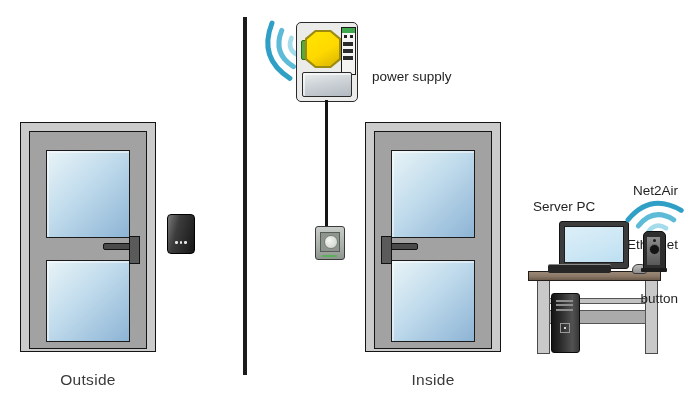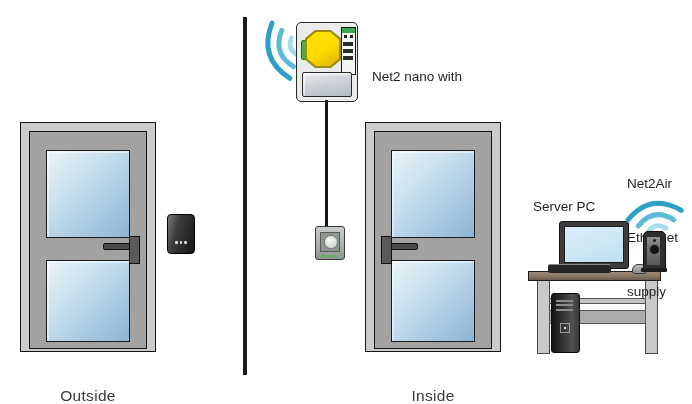--- a/index.html
+++ b/index.html
@@ -1,20 +1,20 @@
 <!DOCTYPE html>
 <html><head>
 <meta charset="utf-8">
 <style>
   html,body{margin:0;padding:0;background:#fff;}
   .canvas{position:relative;width:692px;height:404px;background:#ffffff;
           font-family:"Liberation Sans",sans-serif;color:#1f1f1f;overflow:hidden;}
   .abs{position:absolute;}
   .lbl{font-size:13.5px;line-height:18px;color:#1f1f1f;white-space:pre;}
-  .zone-lbl{font-size:15.5px;color:#3a3a3a;text-align:center;letter-spacing:.3px;margin-top:16px;}
+  .zone-lbl{font-size:15.5px;color:#3a3a3a;text-align:center;letter-spacing:.3px;}
 
   
   .divider{left:243px;top:17px;width:4px;height:358px;background:#1c1c1c;}
 
   
   .door{width:136px;height:230px;}
   .door-frame{left:0;top:0;width:134px;height:228px;background:#cbcbcb;border:1px solid #141414;}
   .door-panel{left:8px;top:8px;width:116px;height:216px;background:#a2a2a2;border:1px solid #141414;}
   .win{left:16px;width:82px;border:1px solid #1a1a1a;
        background:linear-gradient(135deg,#e9f4f7 0%,#c3dded 42%,#8db4d5 100%);
@@ -145,21 +145,20 @@
       <div class="abs psu-term" style="left:2px;"></div>
       <div class="abs psu-term" style="left:8px;"></div>
       <div class="abs psu-stripe" style="top:14px;"></div>
       <div class="abs psu-stripe" style="top:21px;"></div>
       <div class="abs psu-stripe" style="top:28px;"></div>
     </div>
     <div class="abs battery"></div>
   </div>
 
   <div class="abs lbl" style="left:372px;top:32px;">
-    <div>Net2 nano with</div>
     <div>power supply</div>
   </div>
 
   <div class="abs cable"></div>
 
   <div class="abs exit-btn">
     <div class="abs exit-inner">
       <div class="abs exit-circle"></div>
     </div>
     <div class="abs exit-led"></div>
@@ -195,24 +194,24 @@
   <div class="abs desk-top"></div>
 
   <div class="abs monitor">
     <div class="abs screen"></div>
   </div>
   <div class="abs mon-neck"></div>
   <div class="abs mon-base"></div>
   <div class="abs keyboard"></div>
   <div class="abs mouse"></div>
 
-  <div class="abs lbl" style="left:627px;top:139px;">
+  <div class="abs lbl" style="left:627px;top:146px;text-align:right;">
     <div>Net2Air</div>
     <div>Ethernet</div>
-    <div>supply</div>
+    <div>button</div>
   </div>
 
   <svg class="abs wifi-bridge" width="70" height="38" viewBox="0 0 70 38">
     <path d="M 8 17 Q 35 -6 62 17" fill="none" stroke="#2f9fc6" stroke-width="5" stroke-linecap="round"></path>
     <path d="M 17 25 Q 35 9 53 25" fill="none" stroke="#5ebbd8" stroke-width="5" stroke-linecap="round"></path>
     <path d="M 26 32 Q 35 24 44 32" fill="none" stroke="#a5dcec" stroke-width="4.5" stroke-linecap="round"></path>
   </svg>
 
   <div class="abs bridge">
     <div class="abs bridge-face"></div>

